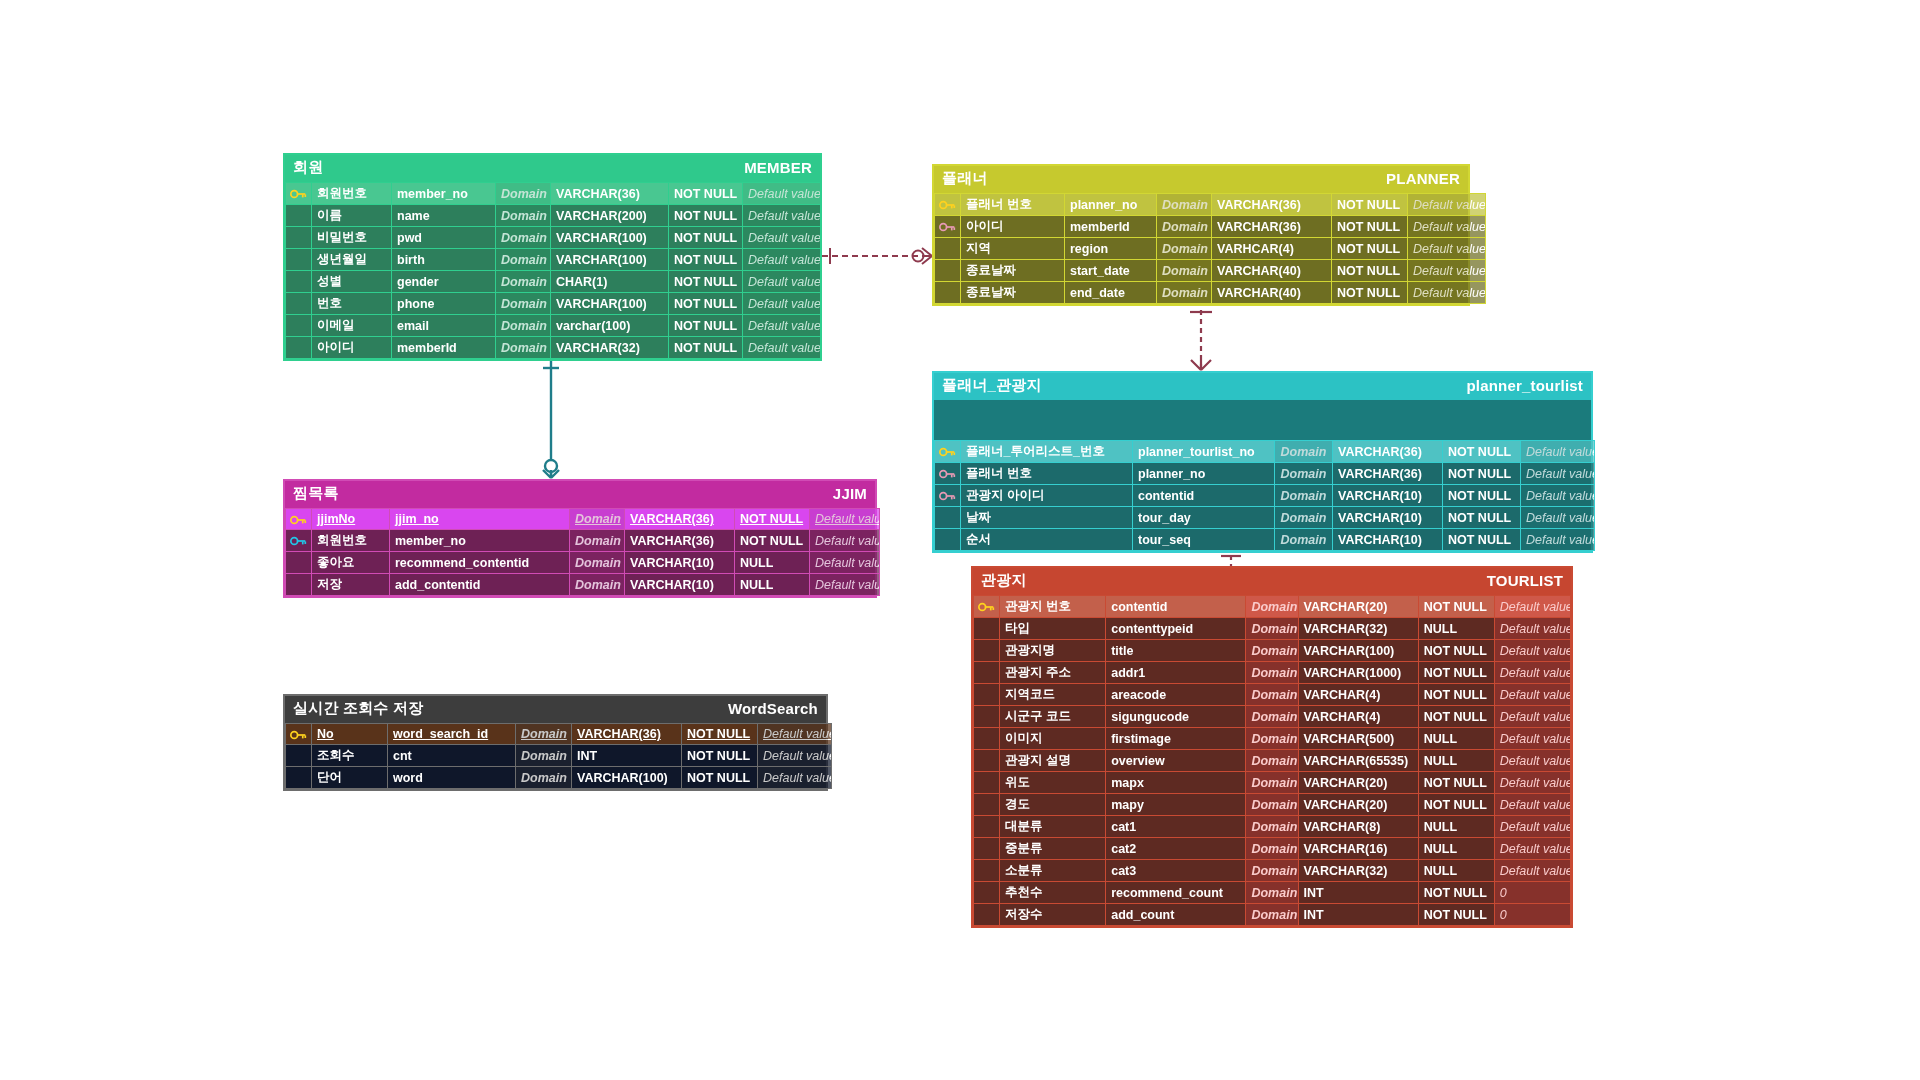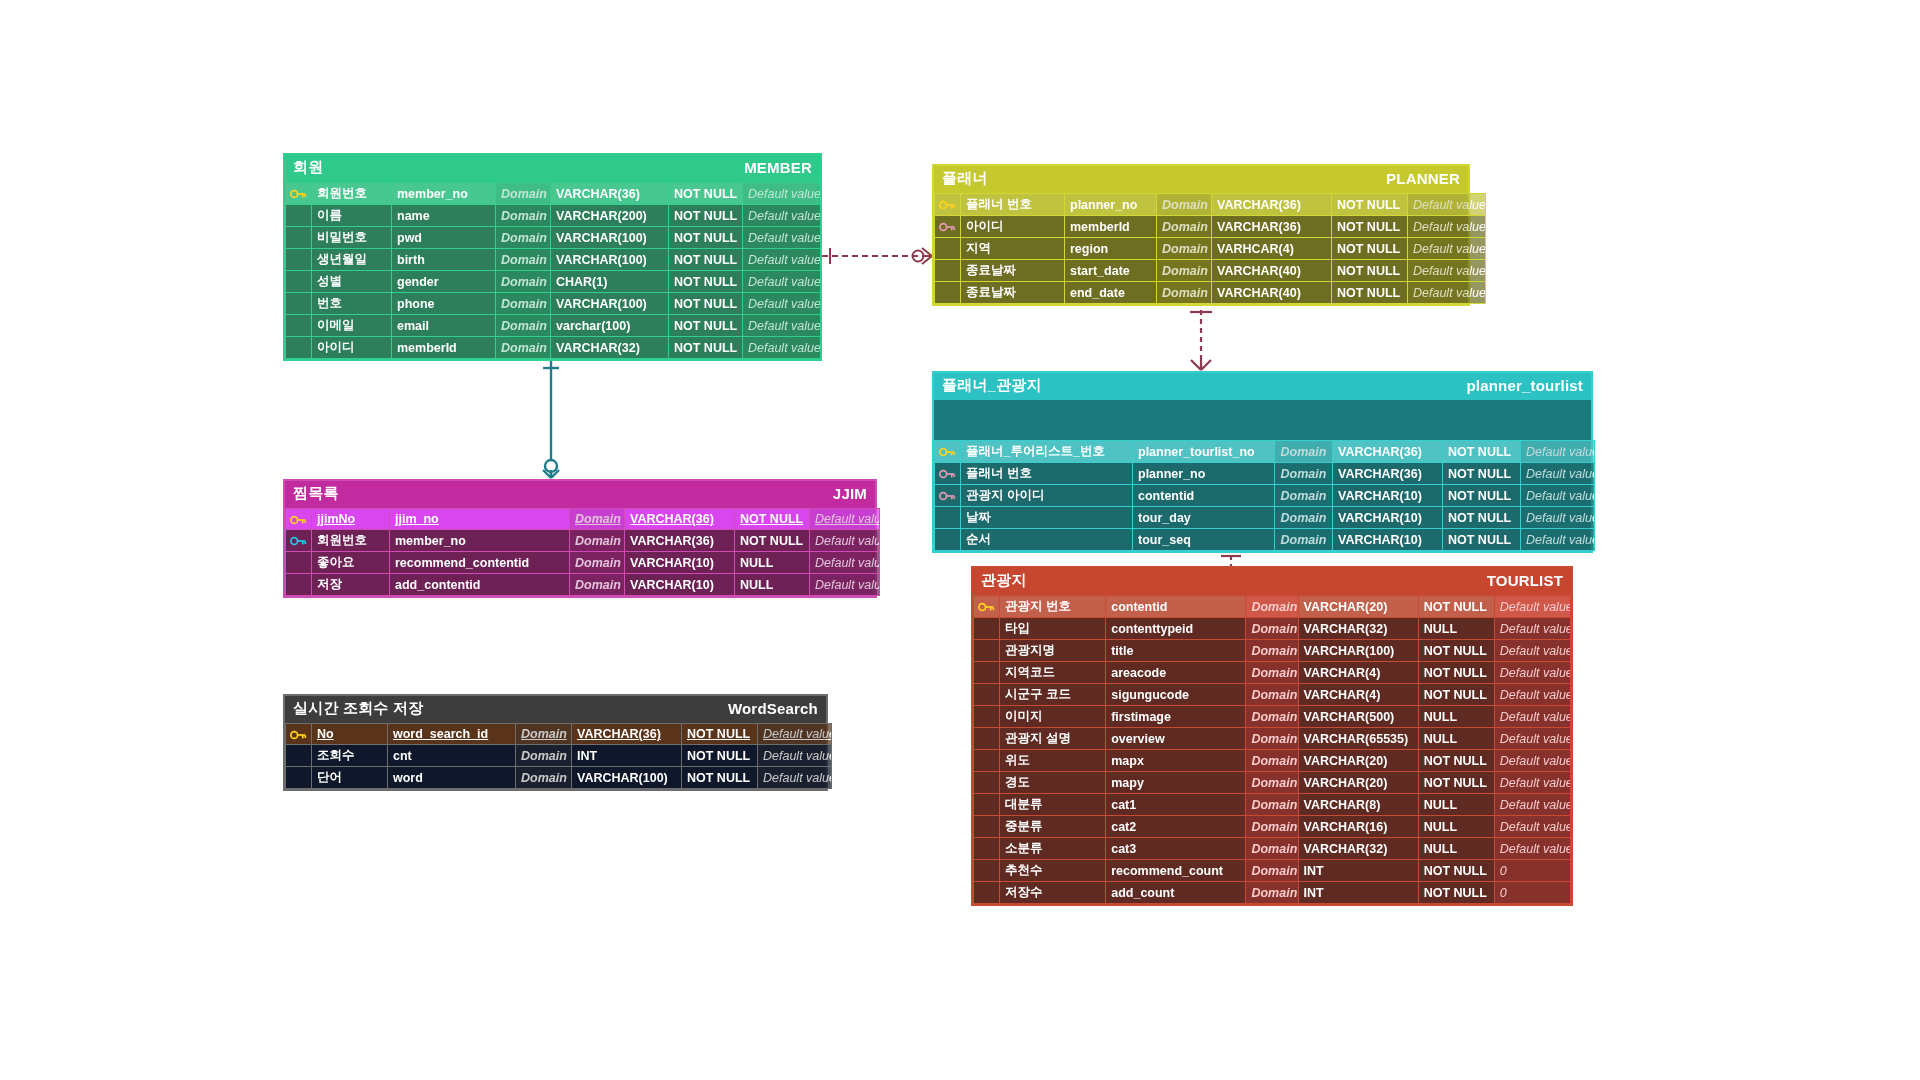--- a/index.html
+++ b/index.html
@@ -478,20 +478,29 @@
             <td class="c-key"></td>
             <td class="c-log">관광지명</td>
             <td class="c-phy">title</td>
             <td class="c-domain">Domain</td>
             <td class="c-type">VARCHAR(100)</td>
             <td class="c-null">NOT NULL</td>
             <td class="c-default">Default value</td>
           </tr>
           <tr>
             <td class="c-key"></td>
+            <td class="c-log">관광지 주소</td>
+            <td class="c-phy">addr1</td>
+            <td class="c-domain">Domain</td>
+            <td class="c-type">VARCHAR(1000)</td>
+            <td class="c-null">NOT NULL</td>
+            <td class="c-default">Default value</td>
+          </tr>
+          <tr>
+            <td class="c-key"></td>
             <td class="c-log">지역코드</td>
             <td class="c-phy">areacode</td>
             <td class="c-domain">Domain</td>
             <td class="c-type">VARCHAR(4)</td>
             <td class="c-null">NOT NULL</td>
             <td class="c-default">Default value</td>
           </tr>
           <tr>
             <td class="c-key"></td>
             <td class="c-log">시군구 코드</td>

